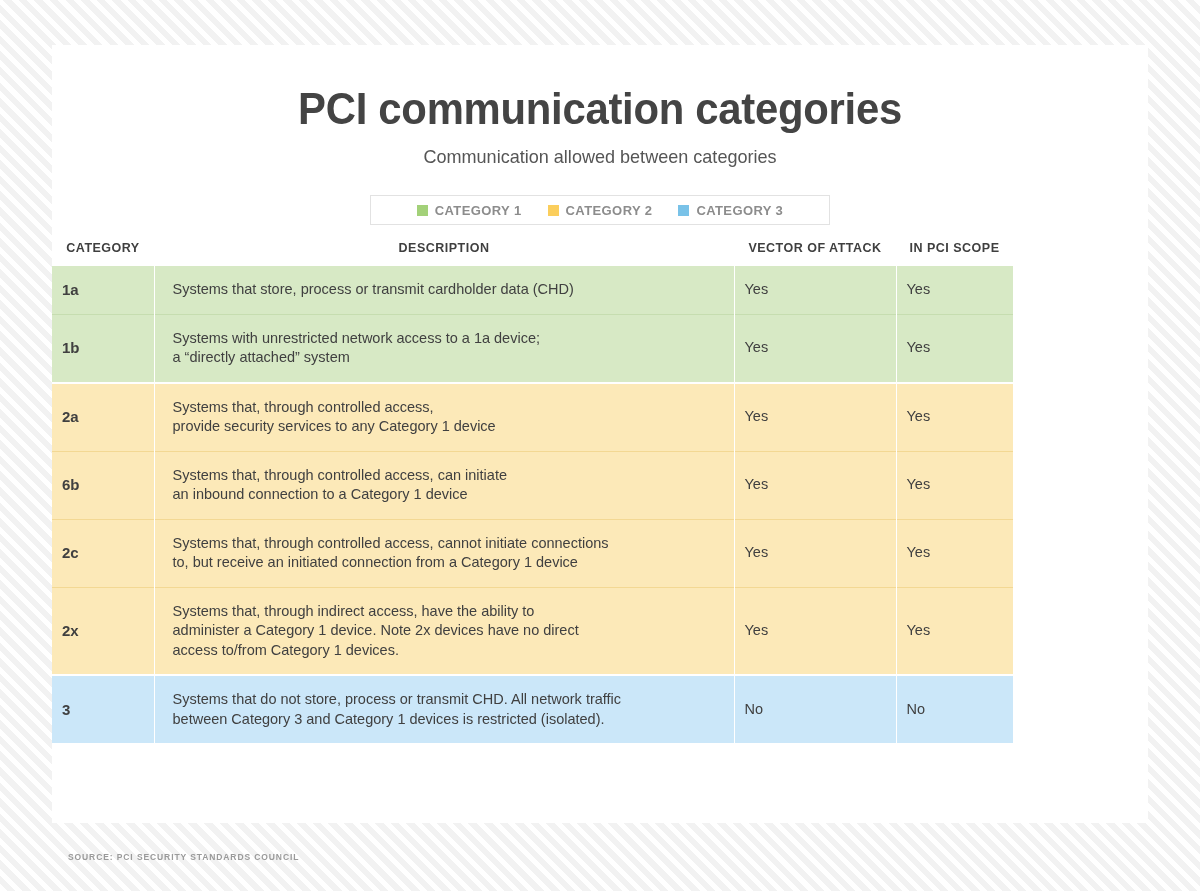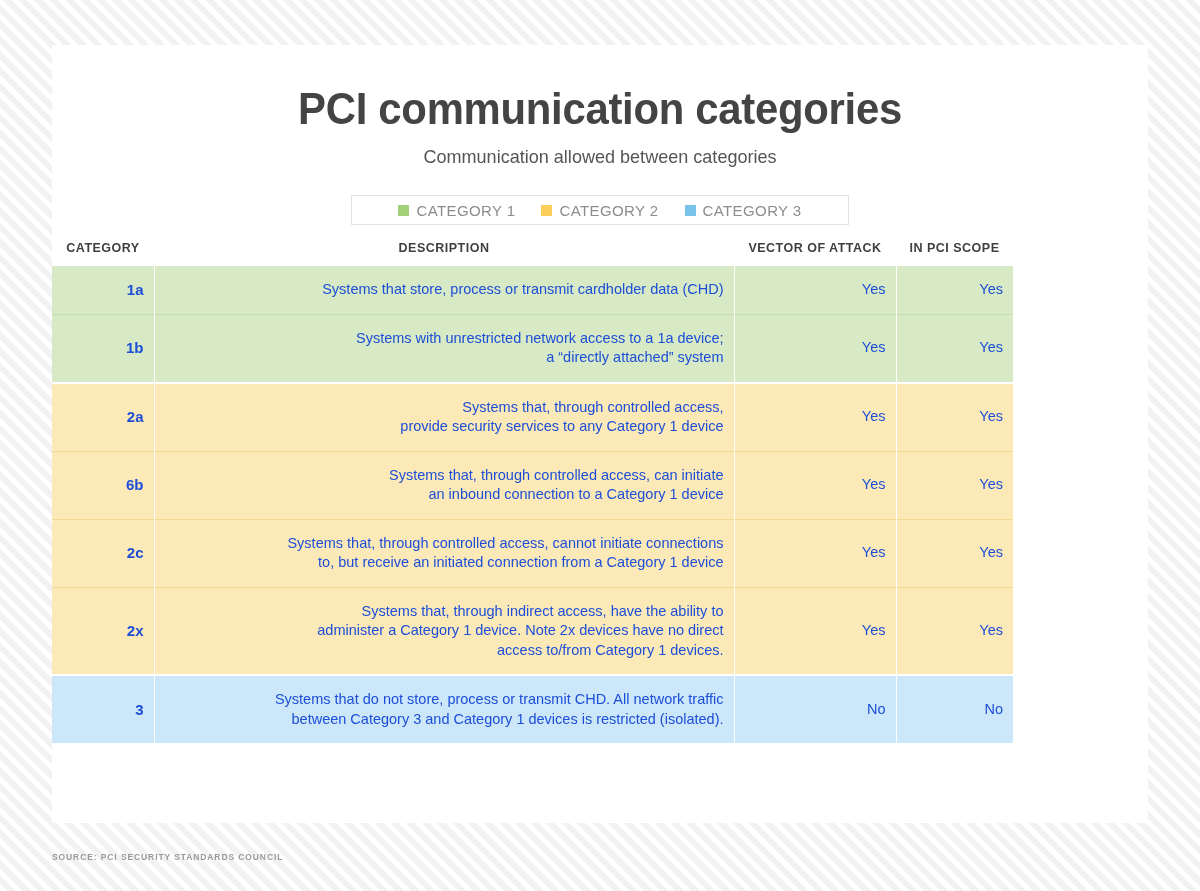--- a/index.html
+++ b/index.html
@@ -78,22 +78,22 @@
     gap: 7px;
   }
 
   .legend-swatch {
     width: 11px;
     height: 11px;
     display: block;
   }
 
   .legend-label {
-    font-size: 15px;
-    font-weight: normal;
+    font-size: 13px;
+    font-weight: bold;
     color: #8c8c8c;
     letter-spacing: 0.4px;
   }
 
   
   .table-wrap {
     margin: 16px auto 0 auto;
     width: 1121px;
   }
 
@@ -114,23 +114,23 @@
     font-weight: bold;
     color: #3f3f3f;
     letter-spacing: 0.5px;
     text-align: center;
     padding-bottom: 11px;
     vertical-align: bottom;
     white-space: nowrap;
   }
 
   tbody td {
-    text-align: right;
+    text-align: left;
     vertical-align: middle;
-    color: #1d4ed8;
+    color: #404040;
     font-size: 14.5px;
     line-height: 19.5px;
     padding: 14px 10px;
   }
 
   tbody td.cat-cell {
     font-weight: bold;
     font-size: 15px;
   }
 
@@ -158,21 +158,21 @@
   tr.gap td {
     background: #ffffff;
     padding: 0;
     height: 2px;
     border: none;
   }
 
   
   .source {
     position: absolute;
-    left: 52px;
+    left: 68px;
     top: 852px;
     font-size: 8.5px;
     font-weight: bold;
     color: #9a9a9a;
     letter-spacing: 0.9px;
     white-space: nowrap;
   }
 </style>
 </head>
 <body>

